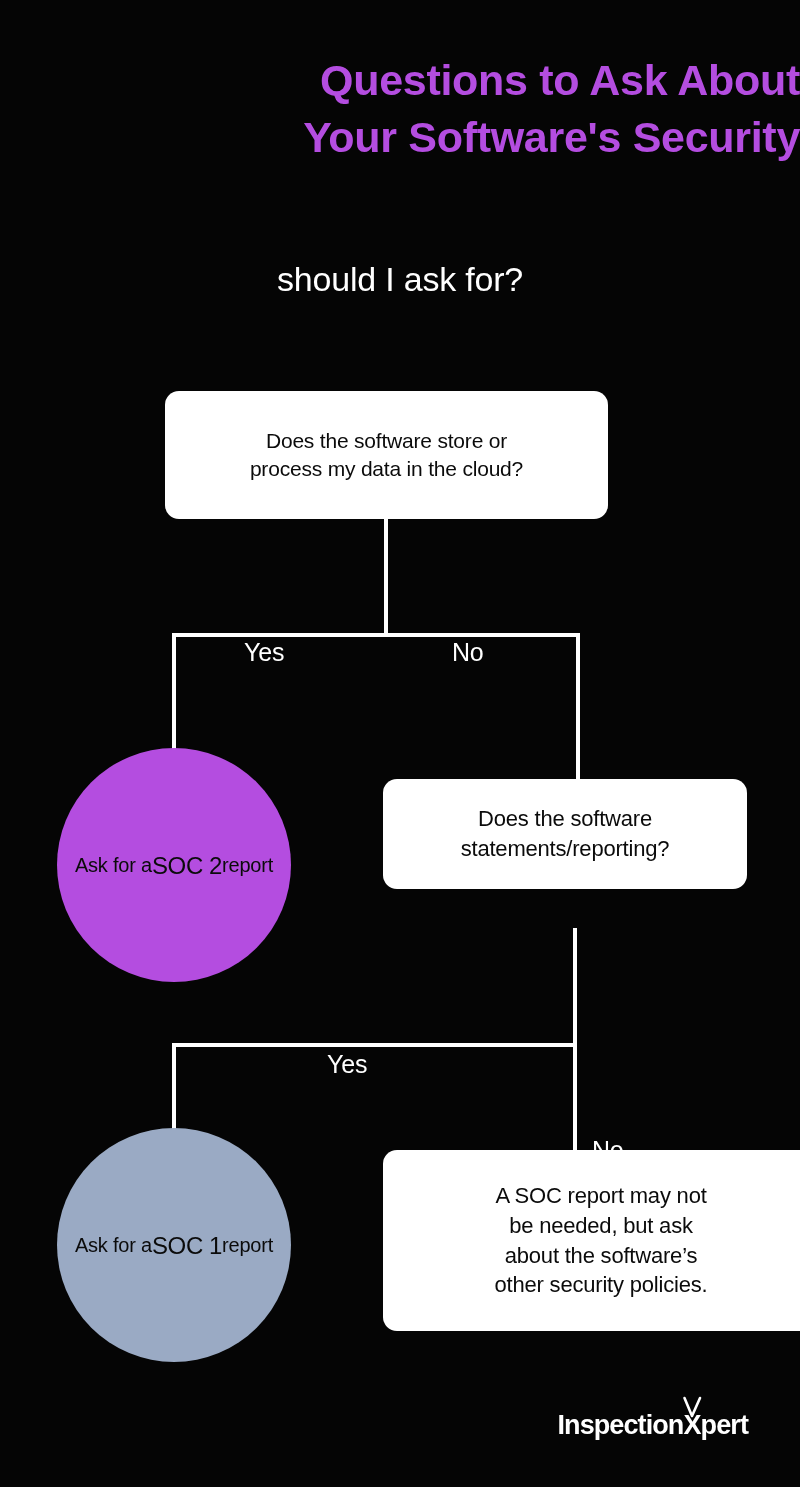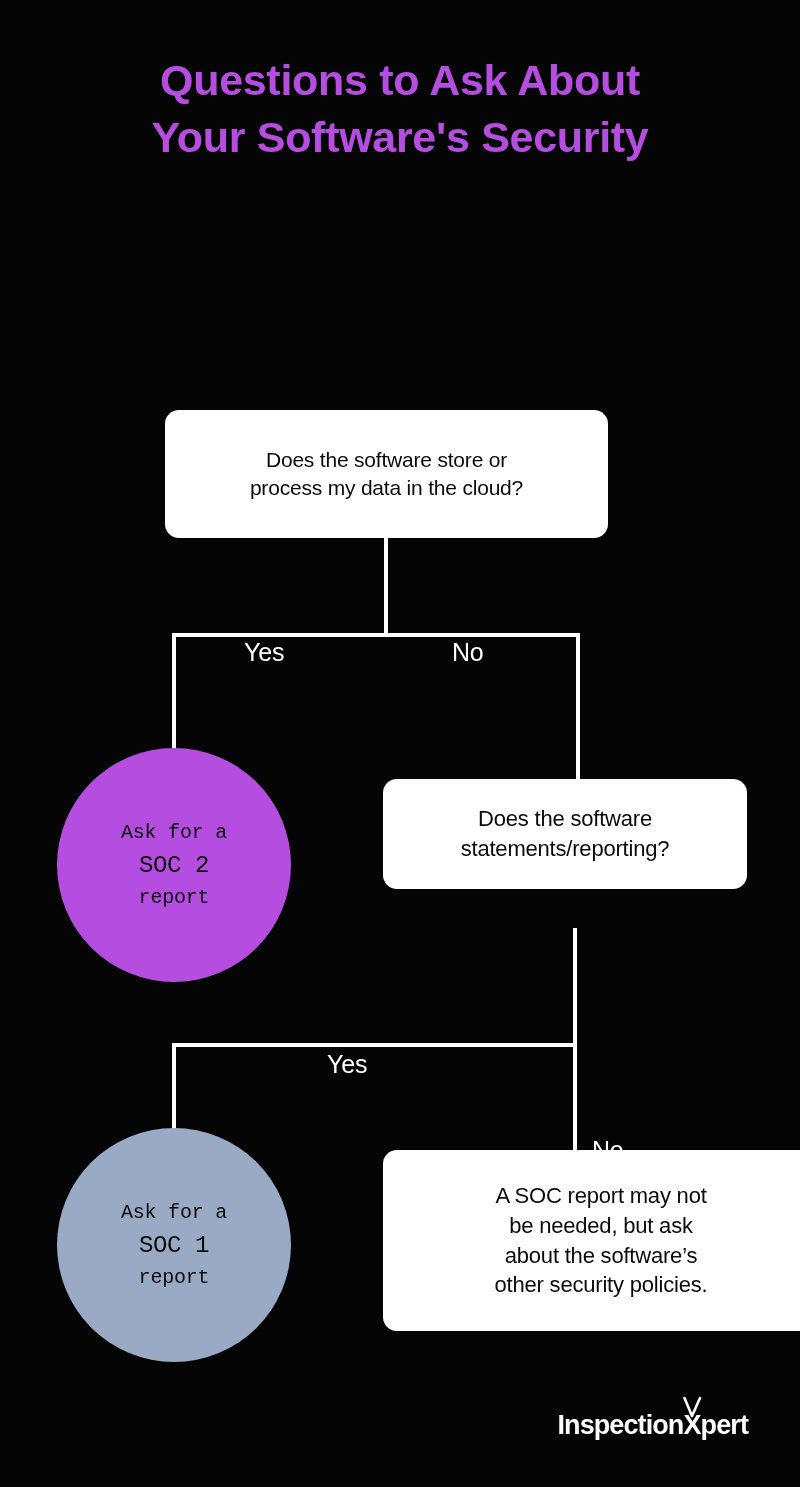--- a/index.html
+++ b/index.html
@@ -25,21 +25,21 @@
     left: 0;
     top: 52px;
     width: 800px;
     text-align: center;
     color: #b44de0;
     font-size: 43px;
     font-weight: bold;
     line-height: 1.32;
     letter-spacing: -0.3px;
   }
-  .headline .ln { display: block; }
+  .headline .ln { display: block; text-align: right; }
 
   
   .subtitle {
     position: absolute;
     left: 100px;
     top: 255px;
     width: 600px;
     text-align: center;
     color: #ffffff;
     font-size: 34px;
@@ -62,21 +62,21 @@
   }
   .box .txt {
     text-align: center;
     line-height: 1.35;
     letter-spacing: -0.2px;
   }
   .box .txt .ln { display: block; }
 
   #box-q1 {
     left: 165px;
-    top: 410px;
+    top: 391px;
     width: 443px;
     height: 128px;
     padding: 0 16px;
   }
   #box-q1 .txt { font-size: 21px; }
 
   #box-q2 {
     left: 383px;
     top: 779px;
     width: 364px;
@@ -92,26 +92,25 @@
     height: 181px;
     padding: 0 20px;
   }
   #box-outcome .txt { font-size: 22px; text-align: center; }
 
   
   .circle {
     position: absolute;
     border-radius: 50%;
     display: flex;
-    flex-direction: column;
+    flex-direction: row;
     align-items: center;
     justify-content: center;
     color: #0b0b0b;
     text-align: center;
-    font-family: Liberation Mono, monospace;
   }
   .circle .small {
     font-size: 20px;
     line-height: 1.1;
     letter-spacing: -0.2px;
   }
   .circle .big {
     font-size: 24px;
     line-height: 1.25;
     letter-spacing: -0.4px;
@@ -190,20 +189,21 @@
 <body>
 
 <div class="canvas">
 
   <div class="headline">
     <span class="ln">Questions to Ask About</span>
     <span class="ln">Your Software's Security</span>
   </div>
 
   <div class="subtitle">
+    <span class="ln">should I ask for?</span>
   </div>
 
   <div class="box" id="box-q1">
     <div class="txt">
       <span class="ln">Does the software store or</span>
       <span class="ln">process my data in the cloud?</span>
     </div>
   </div>
 
   <div class="line v" id="conn-q1-stem"></div>

